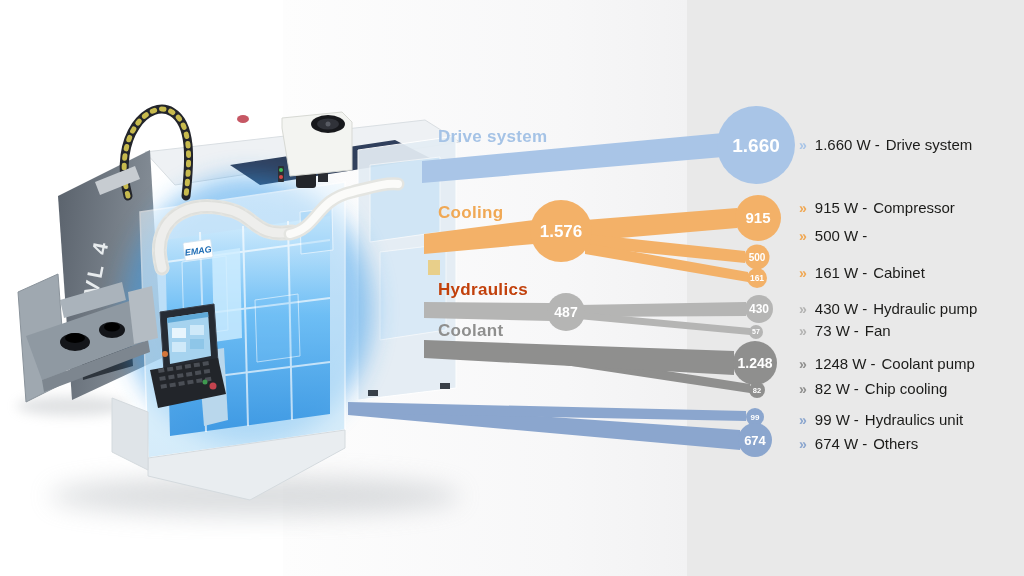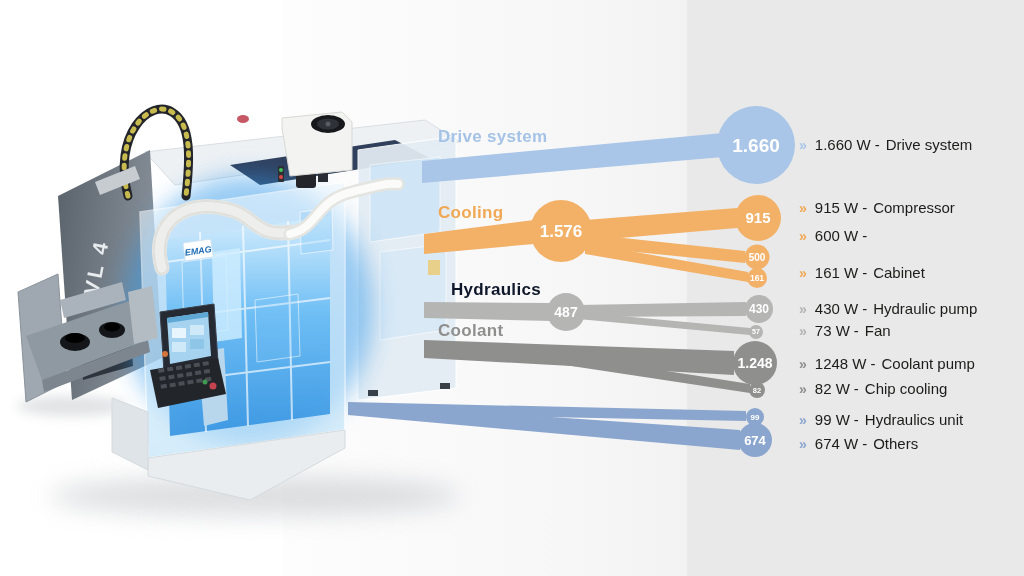--- a/index.html
+++ b/index.html
@@ -7,21 +7,21 @@
          font-family:"Liberation Sans","DejaVu Sans",sans-serif;}
   .bg-mid{position:absolute;left:283px;top:0;width:404px;height:576px;
           background:linear-gradient(90deg,#fdfdfd 0%,#f7f7f8 70%,#f2f2f3 100%);}
   .bg-panel{position:absolute;left:687px;top:0;width:337px;height:576px;background:#e9e9e9;}
   svg{position:absolute;left:0;top:0;}
   svg text{font-family:"Liberation Sans","DejaVu Sans",sans-serif;}
   .node-txt{fill:#ffffff;font-weight:bold;text-anchor:middle;}
   .cat-label{position:absolute;font-weight:bold;font-size:17px;letter-spacing:.3px;}
   .lbl-drive{color:#a5c3e6;}
   .lbl-cooling{color:#f0a854;}
-  .lbl-hydraulics{color:#0f172a;margin-left:13px;}
+  .lbl-hydraulics{color:#c2410c;}
   .lbl-coolant{color:#8f8f8e;}
   .legend-row{position:absolute;display:flex;align-items:flex-start;
               line-height:20px;font-size:15px;color:#1c1c1a;}
   .legend-row .mk{font-weight:bold;font-size:14px;margin-right:8px;}
   .legend-row .val{font-weight:normal;white-space:nowrap;}
   .legend-row .dash{margin:0 6px 0 4px;color:#1c1c1a;}
   .legend-row .desc{max-width:120px;font-weight:normal;}
   .g-drive .mk{color:#a9c5e7;}
   .g-cooling .mk{color:#f0a854;}
   .g-hydraulics .mk{color:#b3b3b2;}
@@ -254,21 +254,21 @@
       <span class="desc">Drive system</span>
     </div>
     <div class="legend-row g-cooling" style="left:799px;top:198px;">
       <span class="mk">»</span>
       <span class="val">915 W</span>
       <span class="dash">-</span>
       <span class="desc">Compressor</span>
     </div>
     <div class="legend-row g-cooling" style="left:799px;top:226px;">
       <span class="mk">»</span>
-      <span class="val">600 W</span>
+      <span class="val">500 W</span>
       <span class="dash">-</span>
     </div>
     <div class="legend-row g-cooling" style="left:799px;top:263px;">
       <span class="mk">»</span>
       <span class="val">161 W</span>
       <span class="dash">-</span>
       <span class="desc">Cabinet</span>
     </div>
     <div class="legend-row g-hydraulics" style="left:799px;top:299px;">
       <span class="mk">»</span>

